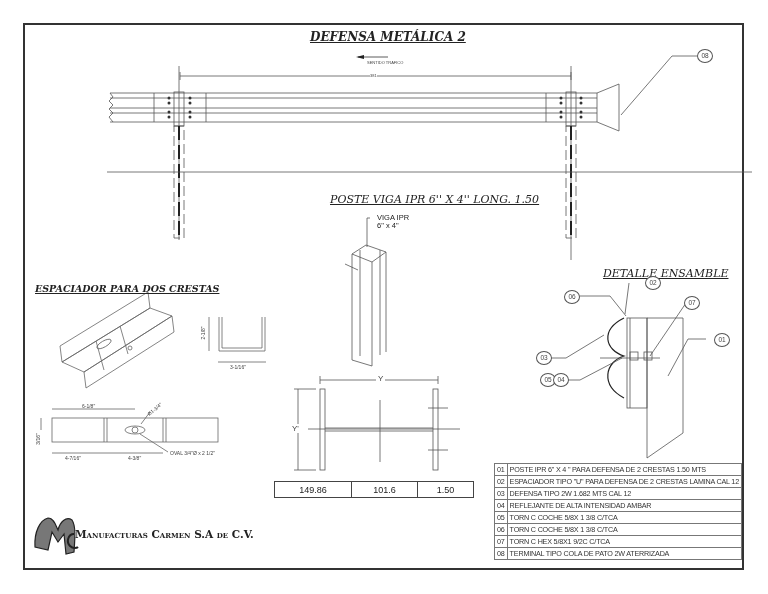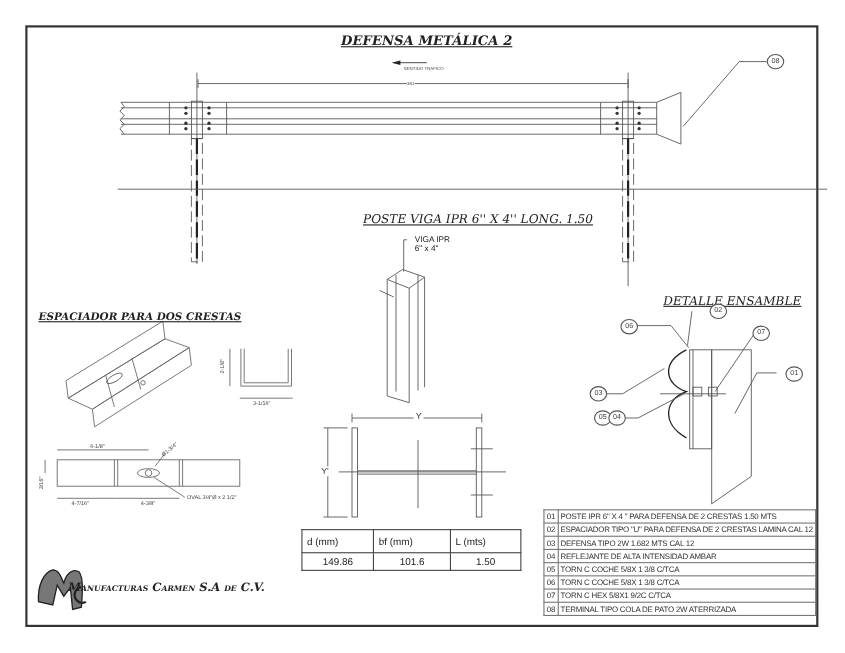--- a/index.html
+++ b/index.html
@@ -14,21 +14,21 @@
   .espaciador-title { left:35px; top:283px; font-size:9.5px; font-weight:bold; }
   .tiny { position:absolute; font-size:4px; color:#444; white-space:nowrap; }
   .viga-label { position:absolute; left:377px; top:214px; font-size:7.5px; font-weight:normal; line-height:8px; color:#222; }
   .props { position:absolute; left:274px; top:481px; width:200px; border-collapse:collapse; font-family:"Liberation Sans Narrow","Liberation Sans", sans-serif; font-size:9px; color:#222; }
   .props td { border:1px solid #444; padding:0 4px; height:20px; }
   .props tr.vals td { height:15px; }
   .parts { position:absolute; left:494px; top:463px; width:247px; border-collapse:collapse; font-size:7.2px; color:#333; letter-spacing:-0.2px; }
   .parts td { border:1px solid #777; height:11px; padding:0 2px; white-space:nowrap; }
   .parts td.num { width:12px; text-align:left; }
   .logo { position:absolute; left:30px; top:512px; width:240px; height:45px; }
-  .logo-text { position:absolute; left:62px; top:528px; font-family:"DejaVu Serif", serif; font-style:italic; font-weight:bold; font-size:10.5px; color:#222; font-variant:small-caps; white-space:nowrap; }
+  .logo-text { position:absolute; left:75px; top:528px; font-family:"DejaVu Serif", serif; font-weight:bold; font-size:10.5px; color:#222; font-variant:small-caps; white-space:nowrap; }
   .balloon { position:absolute; width:14px; height:12px; border:1px solid #555; border-radius:50%; font-size:6.5px; text-align:center; line-height:12px; color:#444; background:#fff; }
   .dim { position:absolute; font-size:5px; color:#444; white-space:nowrap; }
 </style>
 </head>
 <body>
 
 <div class="sheet"></div>
 
 <svg class="drawing" viewBox="0 0 768 594" xmlns="http://www.w3.org/2000/svg">
   <g stroke="#555" fill="none" stroke-width="0.8">
@@ -177,25 +177,20 @@
 <div class="title sub-title poste-title">POSTE VIGA IPR 6'' X 4'' LONG. 1.50</div>
 <div class="viga-label">
   <div>VIGA IPR</div>
   <div>6" x 4"</div>
 </div>
 <div class="dim" style="left:376px; top:374px; font-size:8px; background:#fff; padding:0 2px;">Y</div>
 <div class="dim" style="left:292px; top:424px; font-size:8px; background:#fff;">Y'</div>
 
 <table class="props">
   <tbody>
-      <tr>
-    <td>d (mm)</td>
-    <td>bf (mm)</td>
-    <td>L (mts)</td>
-  </tr>
   <tr class="vals">
     <td style="text-align:center">149.86</td>
     <td style="text-align:center">101.6</td>
     <td style="text-align:center">1.50</td>
   </tr>
 </tbody>
   </table>
 
 <div class="title espaciador-title">ESPACIADOR PARA DOS CRESTAS</div>
 <div class="dim" style="left:196px; top:330px; transform:rotate(-90deg);">2-1/8"</div>

